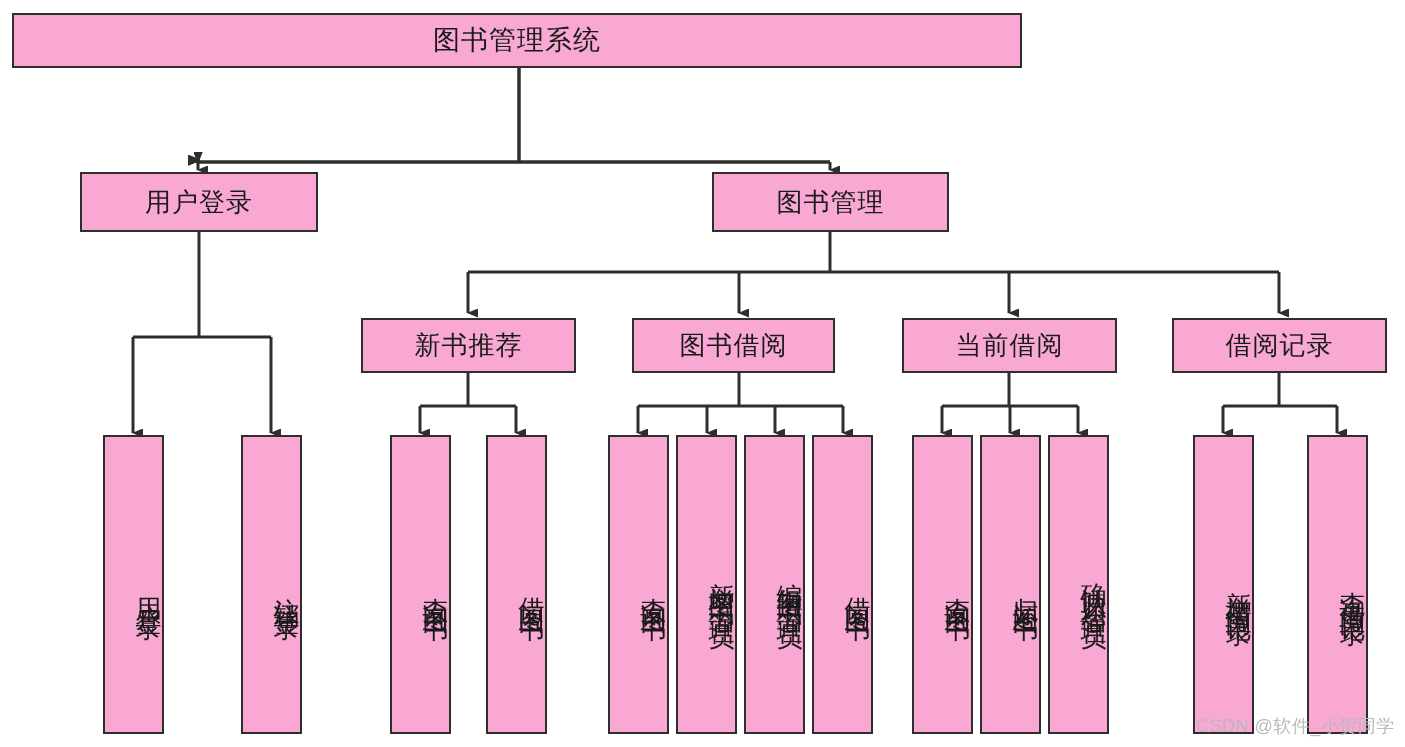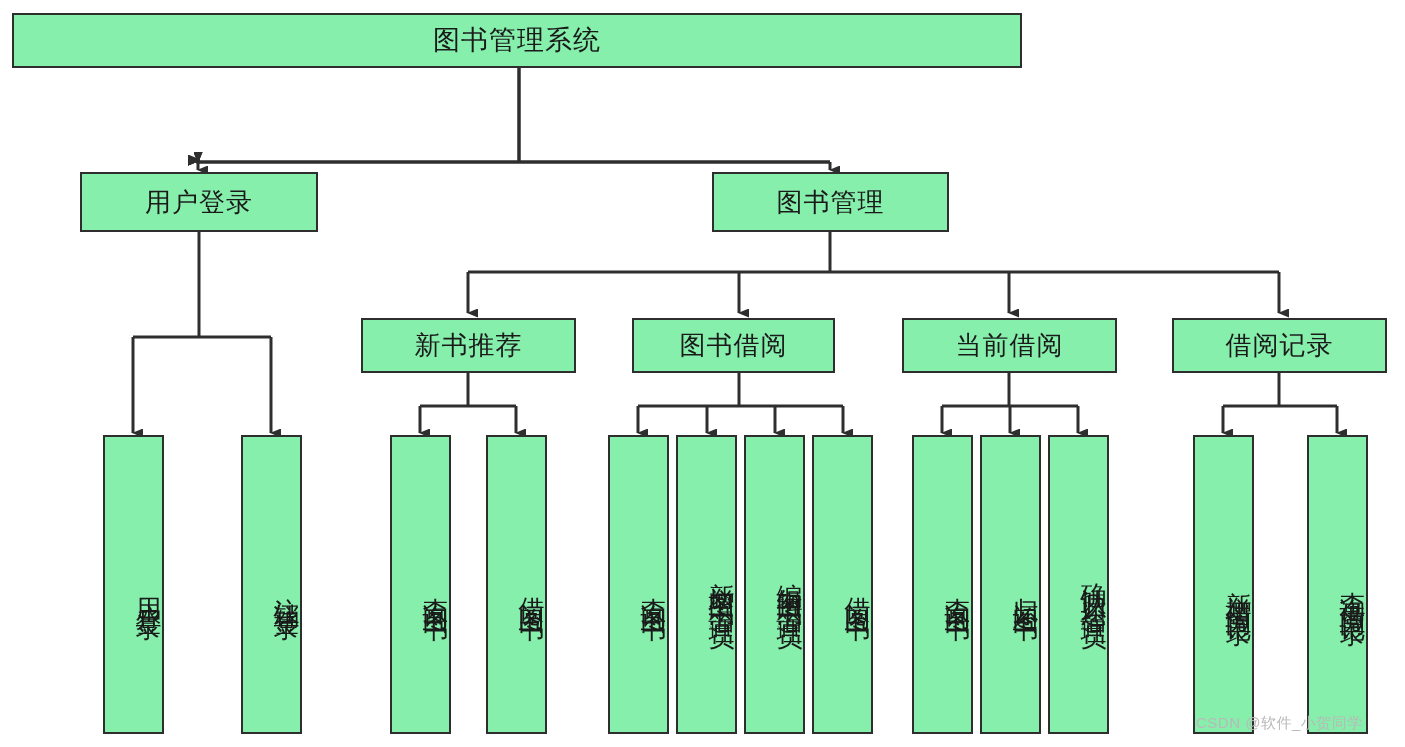--- a/index.html
+++ b/index.html
@@ -22,21 +22,21 @@
     left: 0;
     top: 0;
     width: 1405px;
     height: 747px;
     pointer-events: none;
   }
   .node {
     position: absolute;
     box-sizing: border-box;
     border: 2.5px solid #2e2e2e;
-    background: #86efac;
+    background: #f9a8d4;
     display: flex;
     align-items: center;
     justify-content: center;
     color: #1a1a1a;
   }
   .node.horiz {
     font-size: 26px;
     letter-spacing: 1px;
     line-height: 1.1;
   }
@@ -54,21 +54,21 @@
     padding-top: 8px;
   }
   .node.vert .vtext {
     writing-mode: vertical-rl;
     text-orientation: upright;
     display: block;
     white-space: nowrap;
   }
   .watermark {
     position: absolute;
-    font-size: 15px;
+    font-size: 18px;
     color: #b9b9b9;
     letter-spacing: 0.5px;
     white-space: nowrap;
   }
 </style>
 </head>
 <body>
 
 <div id="stage">
 

